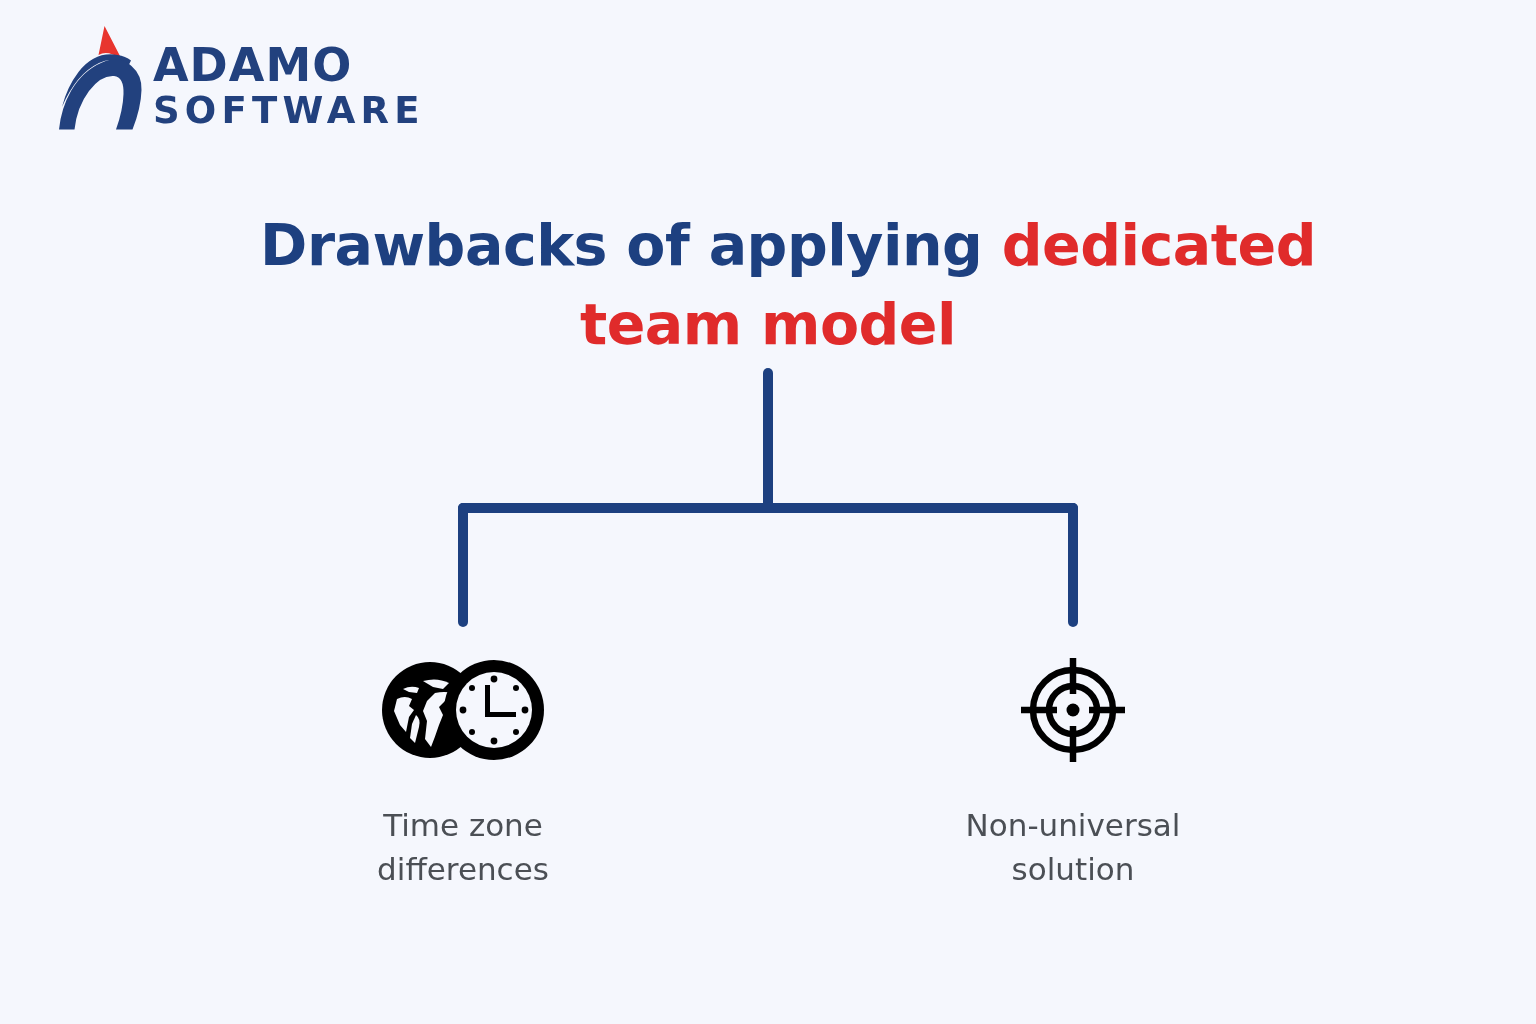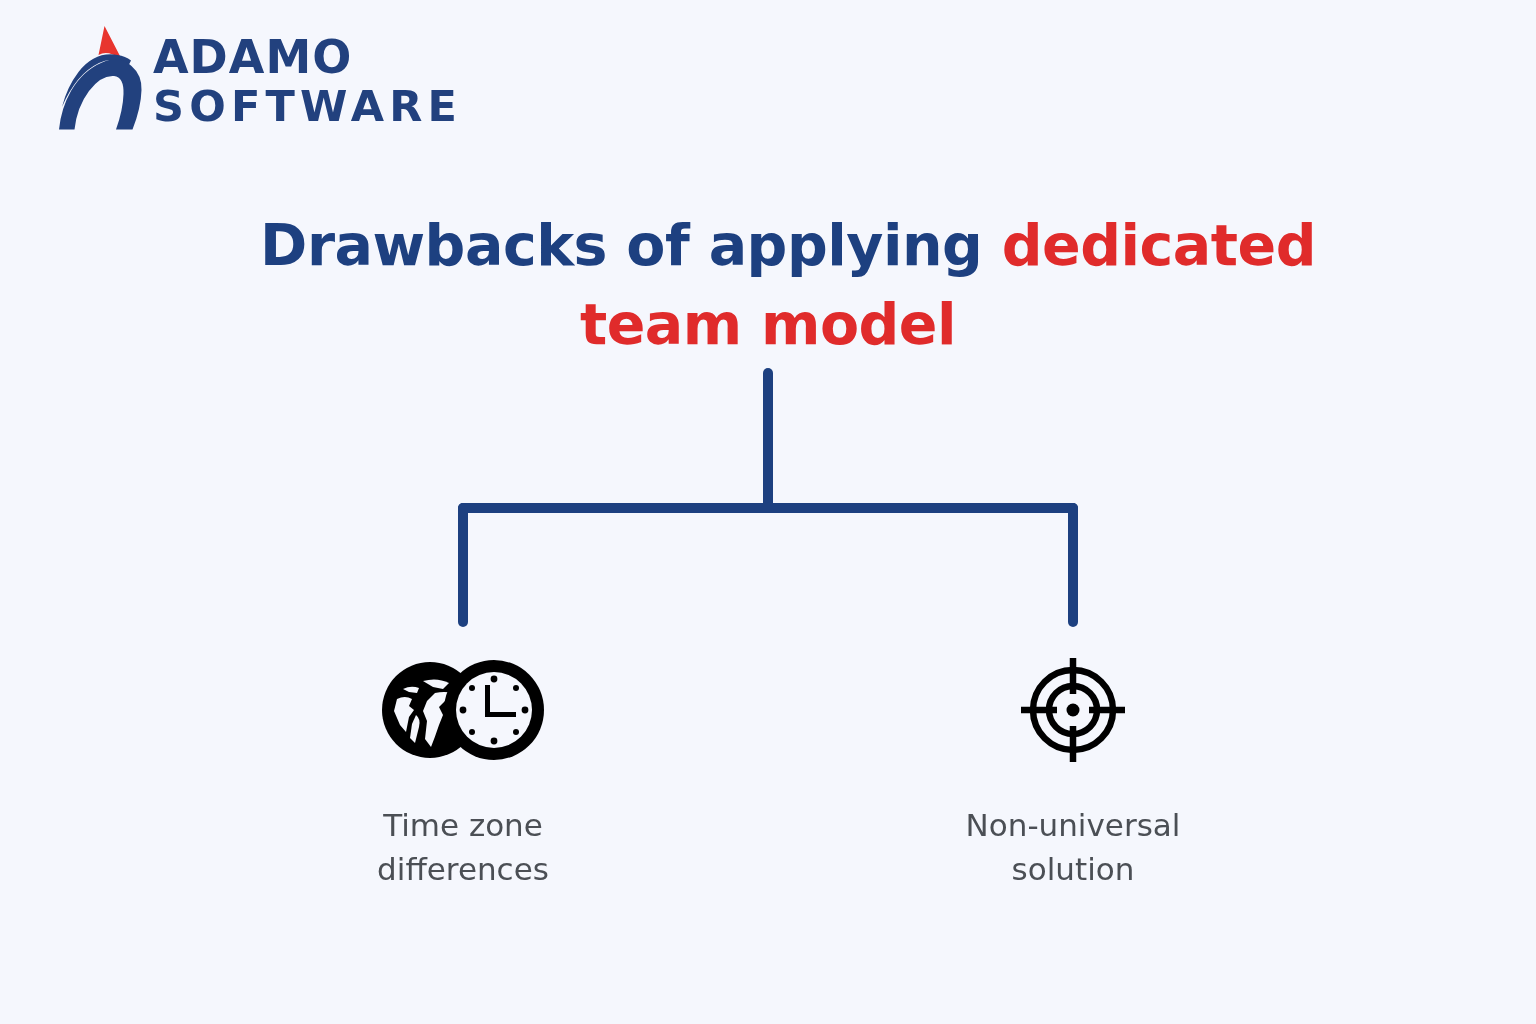--- a/index.html
+++ b/index.html
@@ -47,21 +47,21 @@
     font-family: "DejaVu Sans", sans-serif;
     font-weight: bold;
     font-size: 46px;
     letter-spacing: 1px;
     color: #22417e;
     line-height: 0.98;
   }
   .logo-software {
     font-family: "DejaVu Sans", sans-serif;
     font-weight: bold;
-    font-size: 43px;
+    font-size: 37px;
     letter-spacing: 5.2px;
     color: #22417e;
     line-height: 1.25;
   }
 
   
   .title {
     position: absolute;
     left: 50%;
     transform: translateX(-50%);

